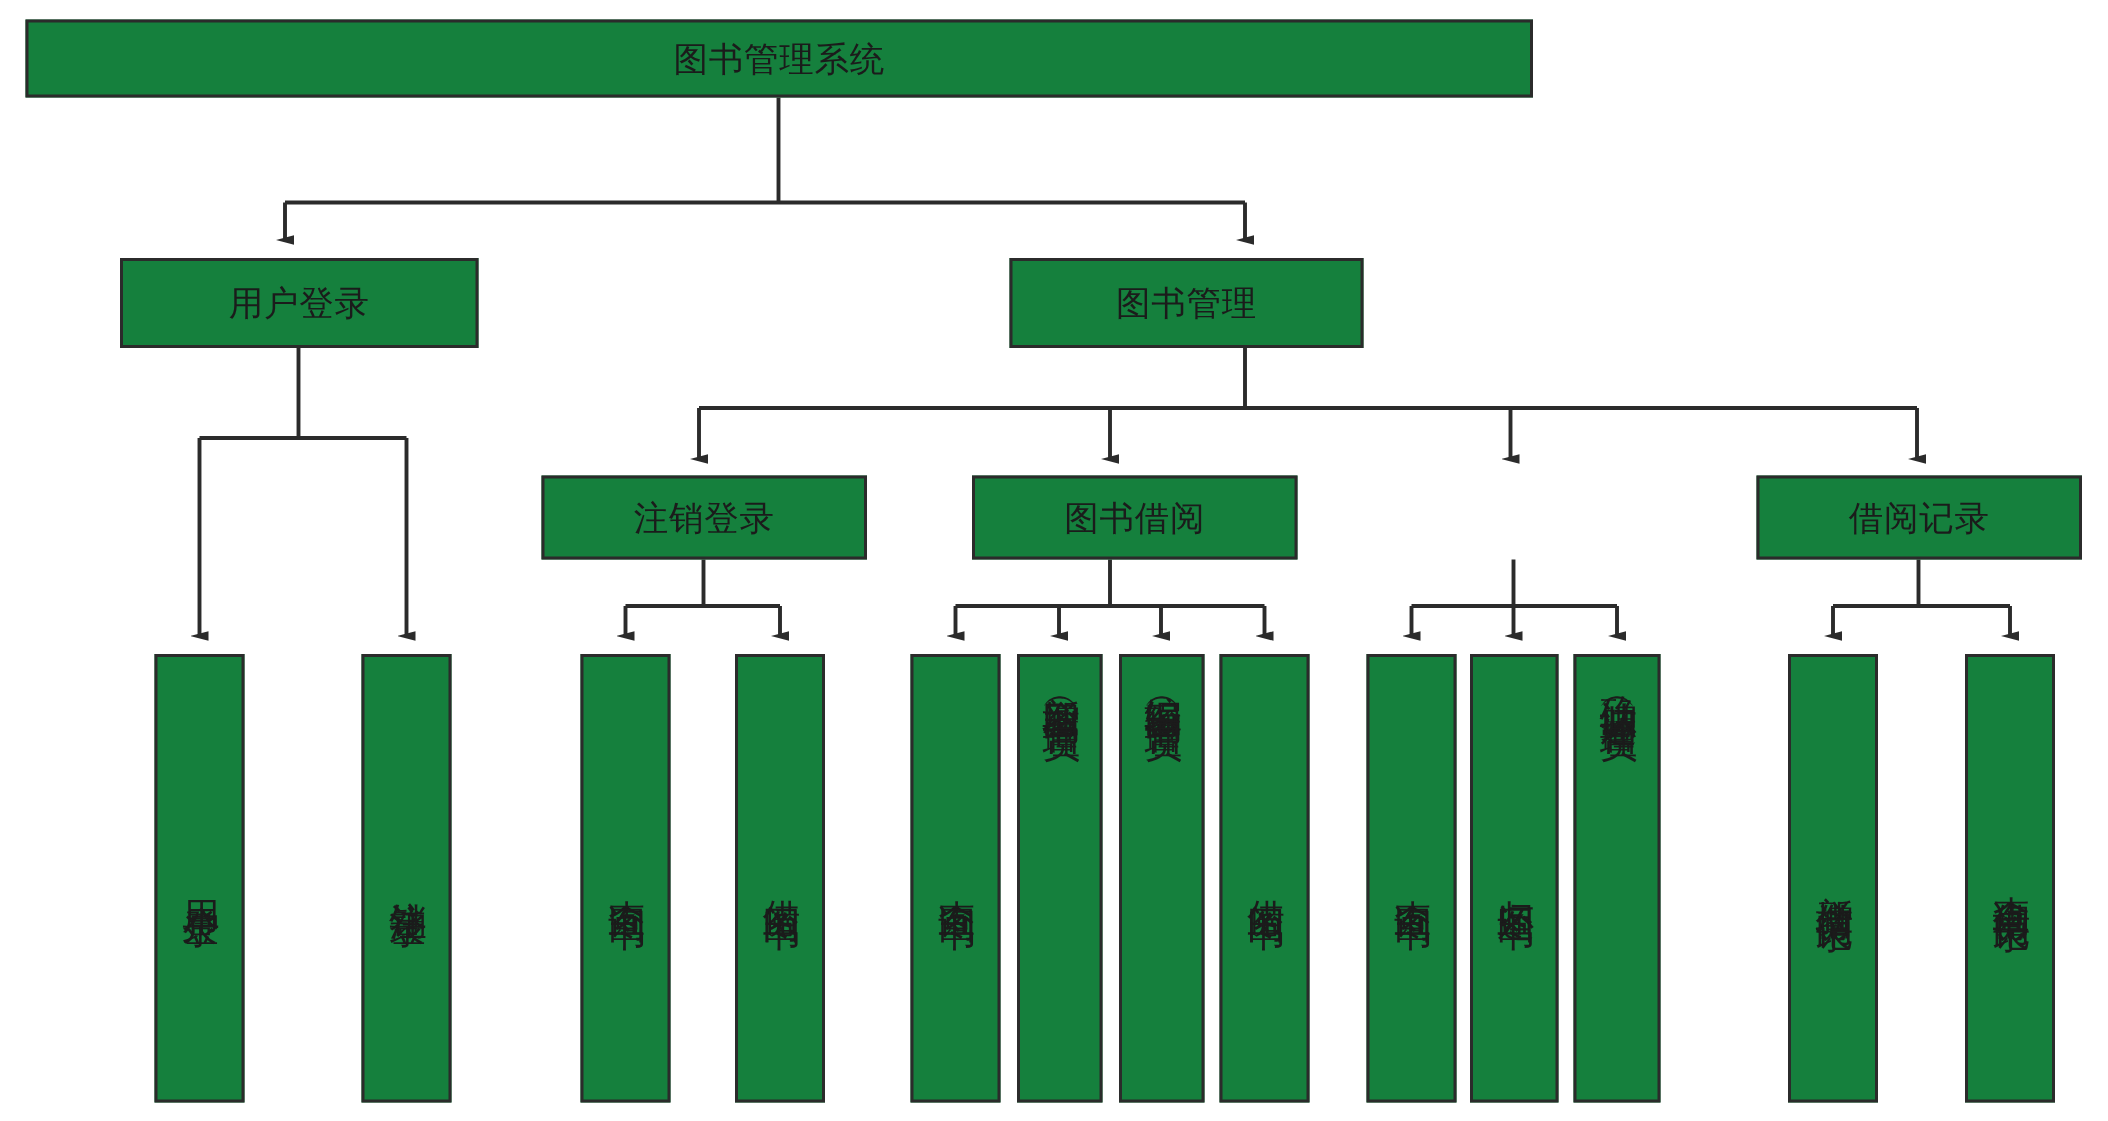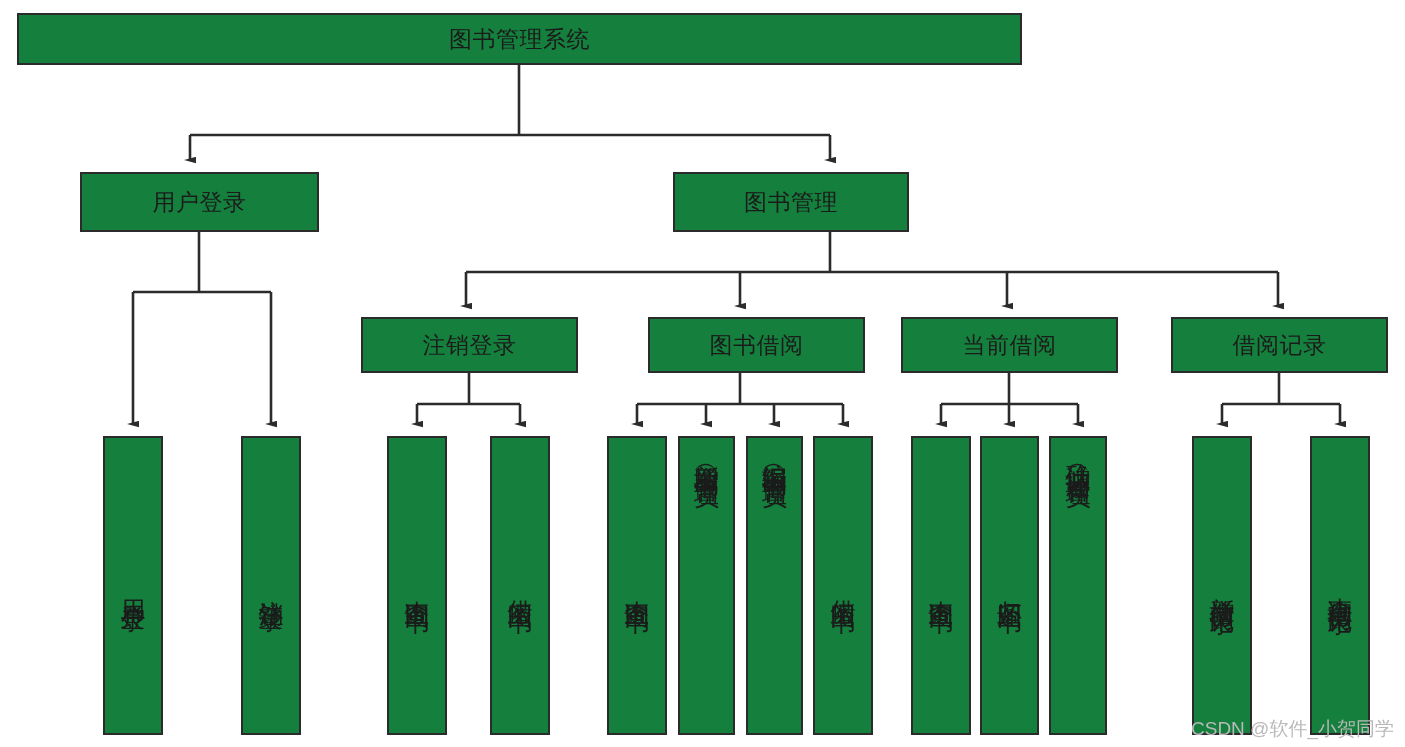--- a/index.html
+++ b/index.html
@@ -147,23 +147,20 @@
   </div>
 
   <div class="node horiz" style="left:361px; top:317px; width:217px; height:56px;">
     <span class="node-label">注销登录</span>
   </div>
 
   <div class="node horiz" style="left:632px; top:317px; width:217px; height:56px;margin-left:16px;">
     <span class="node-label">图书借阅</span>
   </div>
 
-  <div class="node horiz" style="left:901px; top:317px; width:217px; height:56px;">
-    <span class="node-label">当前借阅</span>
-  </div>
 
   <div class="node horiz" style="left:1171px; top:317px; width:217px; height:56px;">
     <span class="node-label">借阅记录</span>
   </div>
 
   <div class="node leaf centered" style="left:103px; top:436px; width:60px; height:299px;">
     <span class="node-label">用户登录</span>
   </div>
 
   <div class="node leaf centered" style="left:241px; top:436px; width:60px; height:299px;">
@@ -207,15 +204,14 @@
   </div>
 
   <div class="node leaf centered" style="left:1192px; top:436px; width:60px; height:299px;">
     <span class="node-label">新增借阅记录</span>
   </div>
 
   <div class="node leaf centered" style="left:1310px; top:436px; width:60px; height:299px;">
     <span class="node-label">查询借阅记录</span>
   </div>
 
-  <div class="watermark" style="left:1191px; top:716px;">CSDN @软件_小贺同学</div>
 
 </div>
 
 </body></html>

